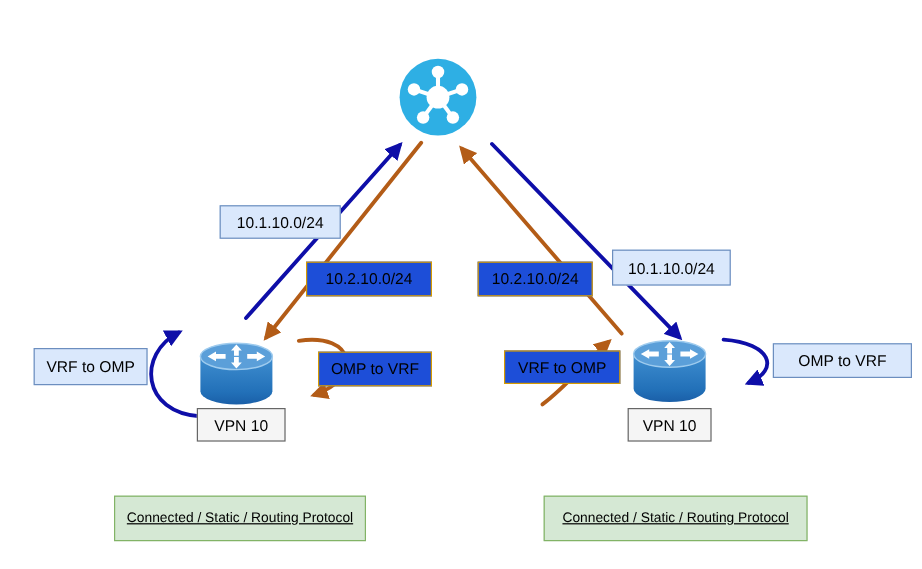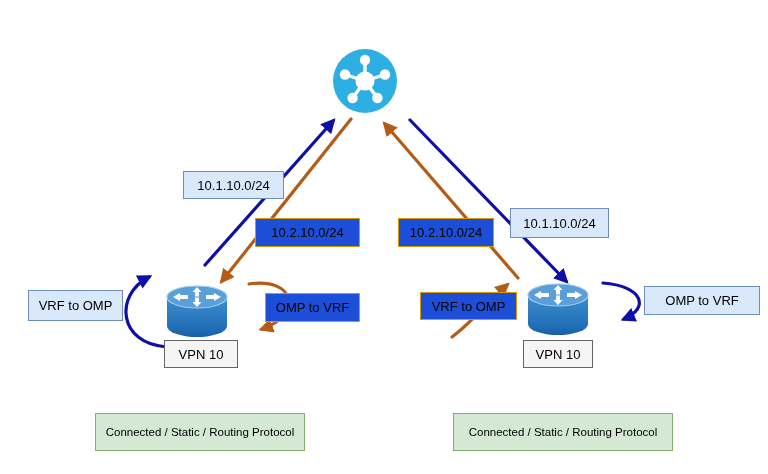--- a/index.html
+++ b/index.html
@@ -8,21 +8,21 @@
     font-family:"Liberation Sans", sans-serif;
   }
   .canvas svg{position:absolute;left:0;top:0;}
   .label{
     position:absolute;display:flex;align-items:center;justify-content:center;
     font-size:13px;color:#000;text-align:center;white-space:nowrap;box-sizing:border-box;
     background:#fff;border:1px solid #999;
   }
   .label.blue  {background:#dae8fc;border:1px solid #6c8ebf;}
   .label.orange{background:#1d4ed8;border:1px solid #d79b00;}
-  .label.green {background:#d5e8d4;border:1px solid #82b366;font-size:11.5px;}
+  .label.green {background:#d5e8d4;border:1px solid #82b366;font-size:11.5px;text-decoration:underline;}
   .label.gray  {background:#f5f5f5;border:1px solid #666666;}
 </style>
 </head>
 <body>
 
 <div class="canvas">
 
   <svg width="768" height="474" viewBox="0 0 768 474">
     <defs>
       <marker id="ab" viewBox="0 0 10 10" refX="7.5" refY="5" markerWidth="4.6" markerHeight="4.6" orient="auto-start-reverse">

